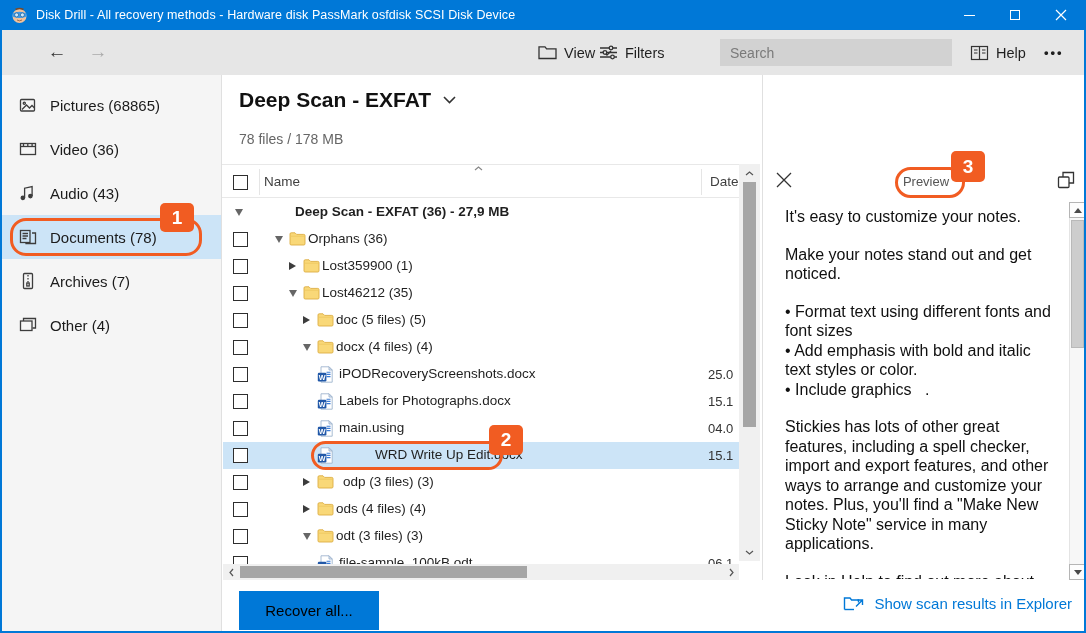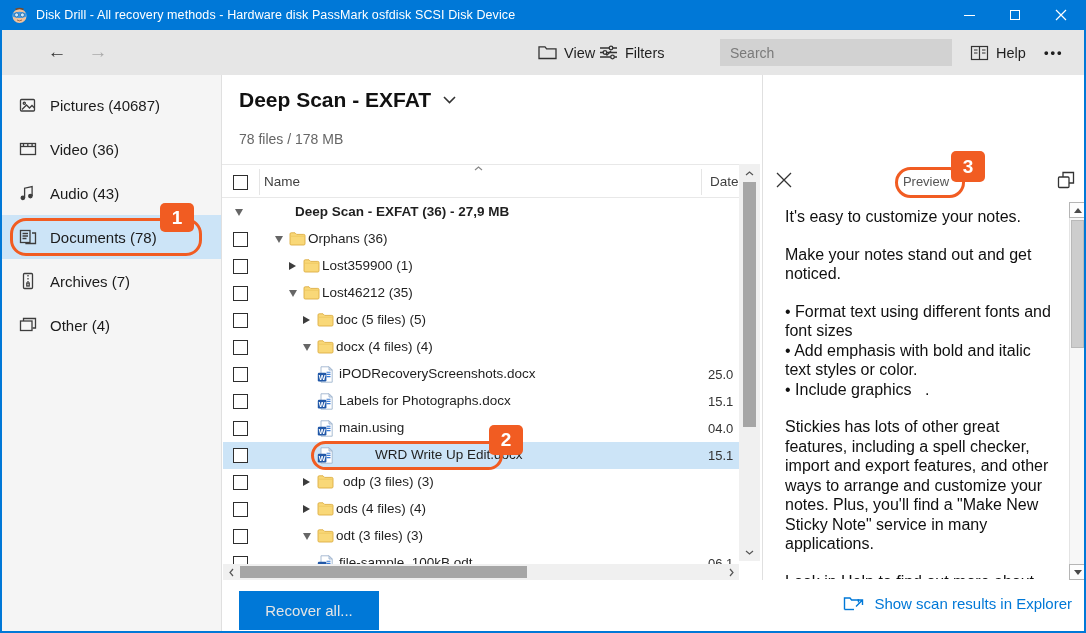--- a/index.html
+++ b/index.html
@@ -71,21 +71,21 @@
   .pv-content { position:absolute; left:22px; top:132px; width:272px; height:372px; overflow:hidden; font-size:16px; line-height:19.5px; color:#101010; }
   .pv-content .p { margin-bottom:18px; white-space:pre-line; }
   .pv-scroll { position:absolute; left:306px; top:127px; width:17px; height:378px; background:#f7f7f7; border:1px solid #e4e4e4; }
   .pv-btn { position:absolute; left:-1px; width:17px; height:16px; background:#fdfdfd; border:1px solid #b5b5b5; display:flex; align-items:center; justify-content:center; }
   .pv-thumb { position:absolute; left:1px; top:17px; width:13px; height:128px; background:#cdcdcd; border:1px solid #b9b9b9; }
   .tri-up-s { width:0; height:0; border-bottom:5px solid #4a4a4a; border-left:4px solid transparent; border-right:4px solid transparent; }
   .tri-dn-s { width:0; height:0; border-top:5px solid #4a4a4a; border-left:4px solid transparent; border-right:4px solid transparent; }
 
   
   .footer { position:absolute; left:220px; top:580px; width:866px; height:51px; background:#fff; }
-  .recover-btn { position:absolute; left:17px; top:11px; width:140px; height:39px; background:var(--accent); color:#e5e5e5; border:none; font-size:15px; font-family:inherit; }
+  .recover-btn { position:absolute; left:17px; top:11px; width:140px; height:39px; background:var(--accent); color:#000000; border:none; font-size:15px; font-family:inherit; }
   .explorer-link { position:absolute; right:16px; top:15px; display:flex; align-items:center; gap:10px; color:var(--accent); font-size:15px; white-space:nowrap; }
 </style>
 </head>
 <body>
 
 <div class="window">
 
   <div class="titlebar">
     <svg class="app-icon" viewBox="0 0 17 17">
         <circle cx="8.5" cy="9" r="7" fill="#f2c29b"></circle>
@@ -147,21 +147,21 @@
   </div>
 
   <div class="sidebar">
     <div id="sidebar-list" style="padding-top:8px;">
         <div class="sb-item">
           <div class="sb-icon"><svg viewBox="0 0 18 18" fill="none" stroke="#3d3d3d" stroke-width="1.3">
               <rect x="1.5" y="3.5" width="14" height="11.5" rx="1"></rect>
               <circle cx="5.3" cy="7.2" r="1.1"></circle>
               <path d="M3 13.5 l4.5-4.5 3 3 2.5-2.5 2.5 2.5"></path>
             </svg></div>
-          <div class="sb-label">Pictures (40687)</div>
+          <div class="sb-label">Pictures (68865)</div>
         </div>
         <div class="sb-item">
           <div class="sb-icon"><svg viewBox="0 0 18 18" fill="none" stroke="#3d3d3d" stroke-width="1.3">
               <rect x="1.5" y="3.5" width="15" height="11"></rect>
               <path d="M1.5 6.5 h15"></path>
               <path d="M4.5 3.5 v3 M8.8 3.5 v3 M13.1 3.5 v3"></path>
             </svg></div>
           <div class="sb-label">Video (36)</div>
         </div>
         <div class="sb-item">

